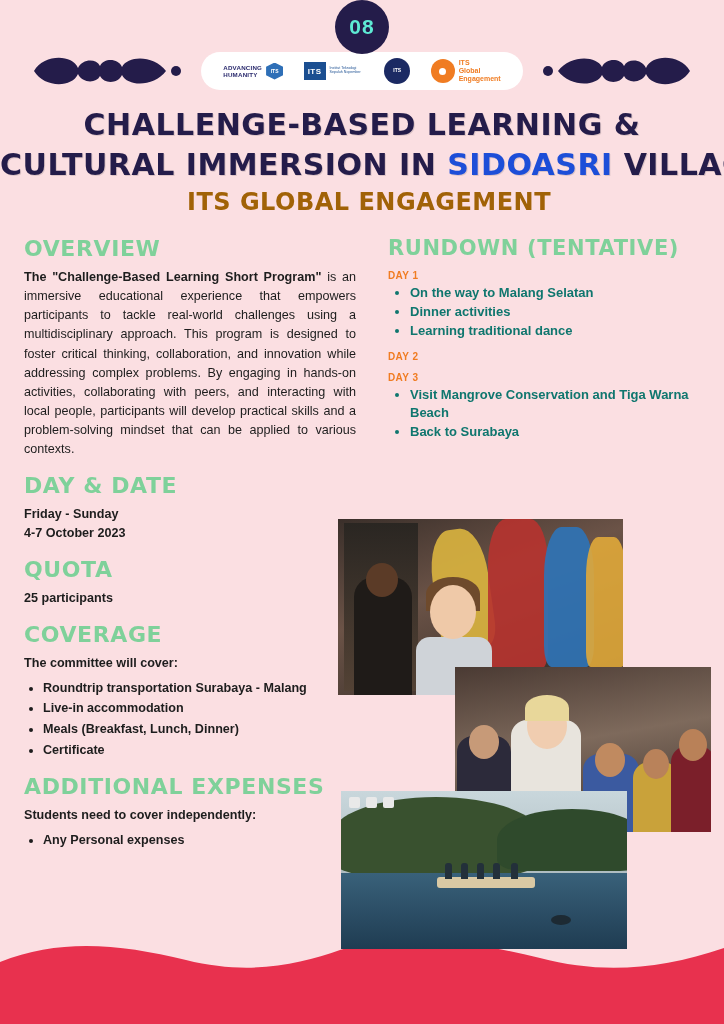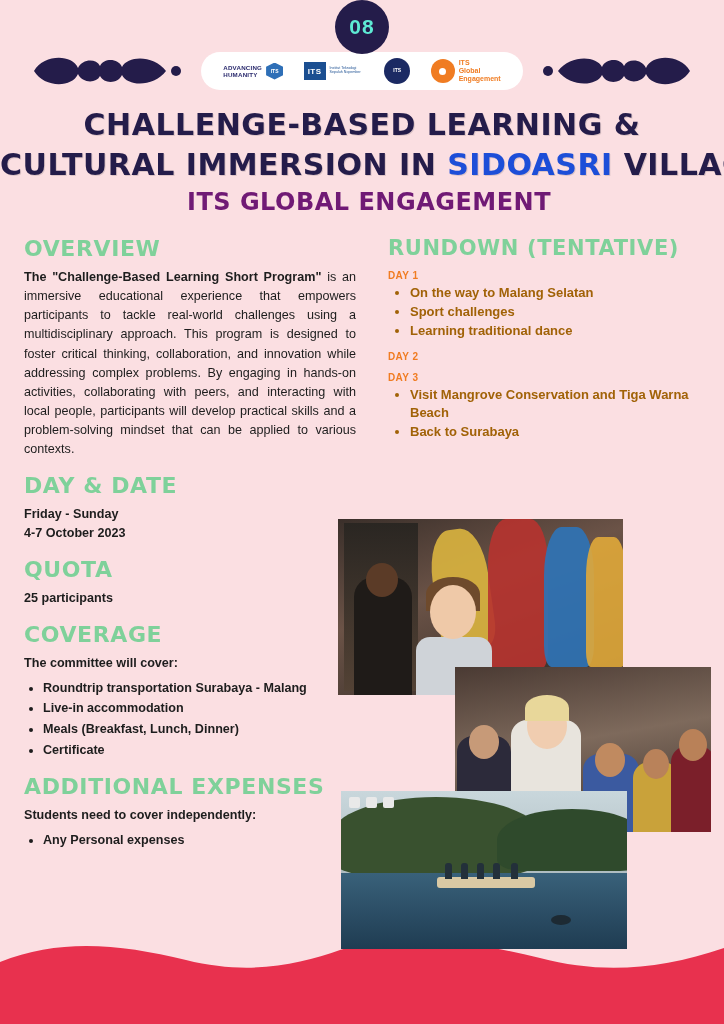--- a/index.html
+++ b/index.html
@@ -108,21 +108,21 @@
     color: #241c4a;
     line-height: 1.32;
     white-space: nowrap;
     text-shadow: 1px 1px 0 rgba(0,0,0,.12);
   }
   .headline .hl-red { color: #1d4ed8; }
   .headline .l3 {
     font-family: "DejaVu Sans", sans-serif;
     font-weight: bold;
     font-size: 24px;
-    color: #701a75;
+    color: #a16207;
     letter-spacing: 0.5px;
     line-height: 1.5;
     padding-left: 14px;
   }
 
   
   .col-left {
     position: absolute;
     top: 236px; left: 24px; width: 332px;
     z-index: 4;
@@ -176,21 +176,21 @@
     font-size: 10px;
     font-weight: bold;
     color: #f07c22;
     letter-spacing: .4px;
     margin-top: 10px;
   }
   ul.day-list { margin: 3px 0 0 22px; }
   ul.day-list li {
     font-size: 13px;
     font-weight: bold;
-    color: #a16207;
+    color: #0f766e;
     line-height: 1.45;
   }
 
   
   .photo {
     position: absolute;
     overflow: hidden;
     z-index: 3;
   }
   .photo-1 { left: 338px; top: 519px; width: 285px; height: 176px; }
@@ -324,21 +324,21 @@
 
 </div>
 
 <div class="col-right">
   <div class="sec-title rundown">RUNDOWN (TENTATIVE)</div>
 
   <div>
     <div class="day-label">DAY 1</div>
     <ul class="day-list">
       <li>On the way to Malang Selatan</li>
-      <li>Sport challenges</li>
+      <li>Dinner activities</li>
       <li>Learning traditional dance</li>
     </ul>
   </div>
 
   <div>
     <div class="day-label">DAY 2</div>
   </div>
 
   <div>
     <div class="day-label">DAY 3</div>

